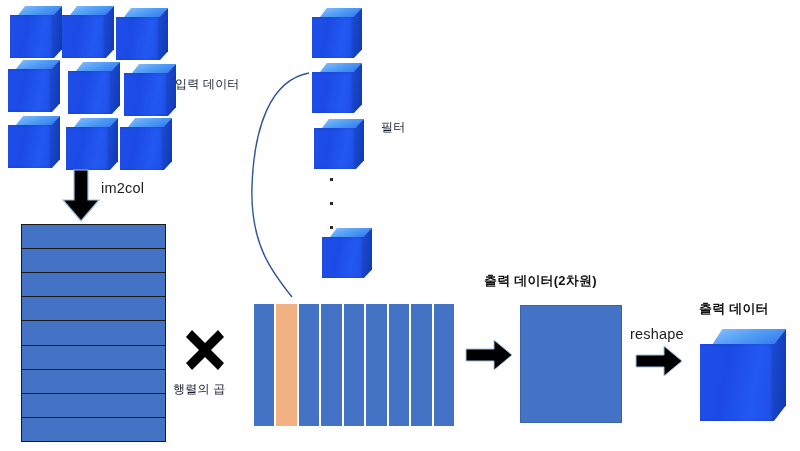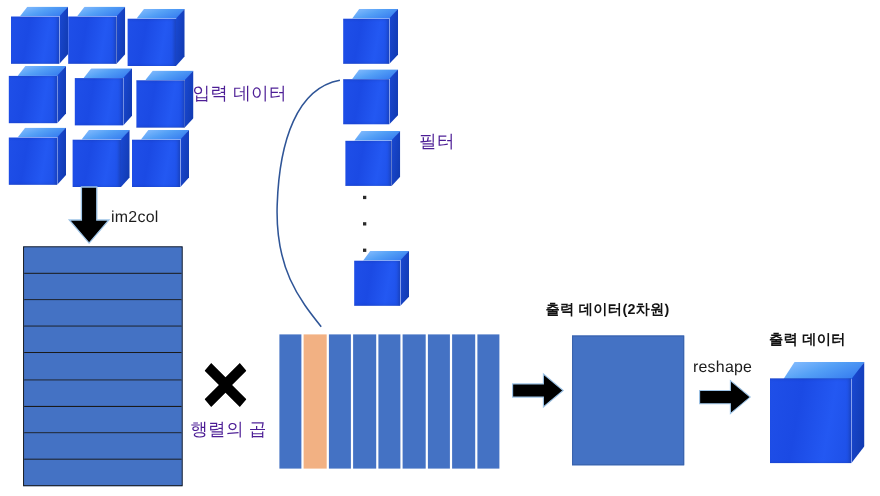--- a/index.html
+++ b/index.html
@@ -8,22 +8,22 @@
     background:#ffffff;
     font-family:"Liberation Sans","DejaVu Sans",sans-serif;
     overflow:hidden;
     position:relative;
   }
   #stage{position:absolute;left:0;top:0;width:800px;height:451px;}
 
   
   .label{
     position:absolute;
-    color:#4c1d95;
-    font-size:16px;
+    color:#0f172a;
+    font-size:12px;
     white-space:nowrap;
     line-height:1;
     letter-spacing:.2px;
   }
   .label.big{font-size:13px;font-weight:600;color:#121212;}
   .label.latin{font-size:14.5px;color:#1c1c1c;font-weight:400;}
 
   
   .cube{position:absolute;}
   .cube .front{
@@ -149,21 +149,21 @@
     <div class="sideq" style="left:44px;top:0;width:8px;height:52px;clip-path:polygon(0 17%,100% 0,100% 83%,0 100%);"></div>
   </div>
 
   <div class="label" style="left:175px;top:78px;">입력 데이터</div>
 
   <div class="arrow" style="left:62px;top:170px;">
     <svg width="38" height="52" viewBox="0 0 38 52">
       <polygon points="12,0 26,0 26,30 37,30 19,51 1,30 12,30" fill="#000000" stroke="#9dc3e6" stroke-width="1.2"></polygon>
     </svg>
   </div>
-  <div class="label latin" style="left:101px;top:191px;">im2col</div>
+  <div class="label latin" style="left:101px;top:181px;">im2col</div>
 
   <div class="rowmatrix" style="left:21px;top:224px;width:145px;height:218px;">
     <div class="r"></div>
     <div class="r"></div>
     <div class="r"></div>
     <div class="r"></div>
     <div class="r"></div>
     <div class="r"></div>
     <div class="r"></div>
     <div class="r"></div>
@@ -217,21 +217,21 @@
     <div class="c"></div>
     <div class="c"></div>
   </div>
 
   <div class="arrow" style="left:466px;top:340px;">
     <svg width="46" height="30" viewBox="0 0 46 30">
       <polygon points="0,9 28,9 28,0 46,15 28,30 28,21 0,21" fill="#000000" stroke="#9dc3e6" stroke-width="1"></polygon>
     </svg>
   </div>
 
-  <div class="label big" style="left:496px;top:274px;">출력 데이터(2차원)</div>
+  <div class="label big" style="left:484px;top:274px;">출력 데이터(2차원)</div>
   <div class="plainrect" style="left:520px;top:305px;width:102px;height:118px;"></div>
 
   <div class="label latin" style="left:630px;top:327px;">reshape</div>
   <div class="arrow" style="left:636px;top:346px;">
     <svg width="46" height="30" viewBox="0 0 46 30">
       <polygon points="0,9 28,9 28,0 46,15 28,30 28,21 0,21" fill="#000000" stroke="#9dc3e6" stroke-width="1"></polygon>
     </svg>
   </div>
 
   <div class="label big" style="left:699px;top:302px;">출력 데이터</div>

